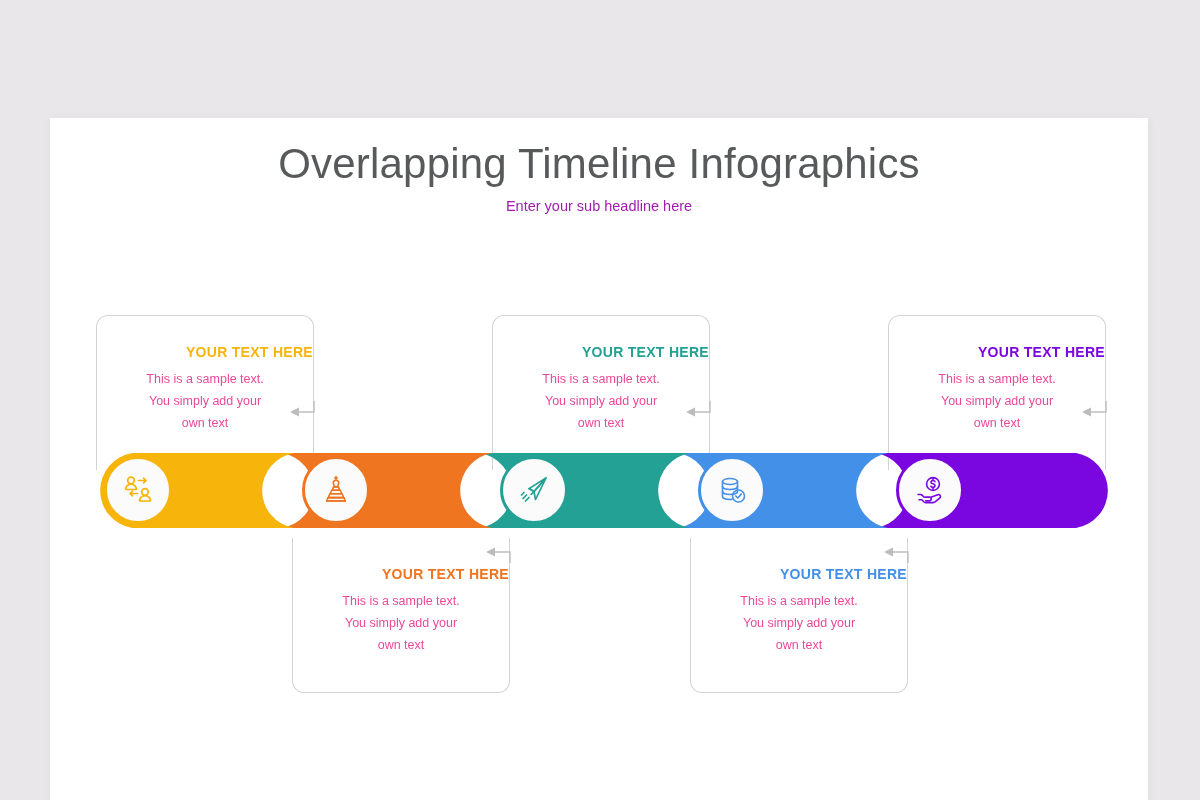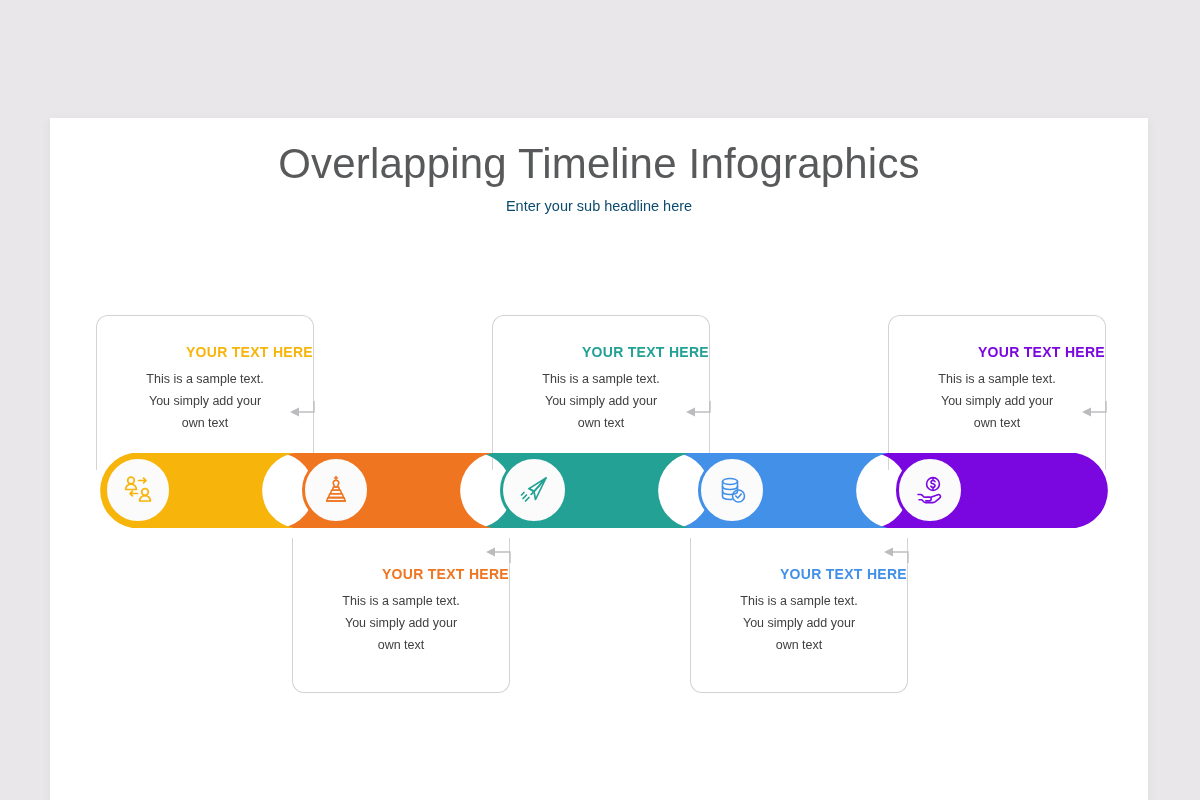--- a/index.html
+++ b/index.html
@@ -18,21 +18,21 @@
   }
   .title{
     position:absolute;left:0;top:22px;width:100%;
     text-align:center;
     font-size:42px;font-weight:400;color:#58595b;
     letter-spacing:.2px;
   }
   .subtitle{
     position:absolute;left:0;top:80px;width:100%;
     text-align:center;
-    font-size:14.5px;color:#0c4a6e;
+    font-size:14.5px;color:#a21caf;
   }
 
   
   .ribbon{position:absolute;left:0;top:0;width:1098px;height:622px;pointer-events:none;}
 
   
   .callout{
     position:absolute;
     width:218px;
     border:1px solid #d3d3d5;
@@ -52,21 +52,21 @@
     padding-top:28px;
   }
   .c-head{
     text-align:right;
     font-size:14px;font-weight:bold;
     letter-spacing:.3px;
     margin:0 0 9px 0;
   }
   .c-body{
     text-align:center;
-    font-size:12.5px;color:#404040;
+    font-size:12.5px;color:#ec4899;
     line-height:1.75;
     padding:0 16px;
   }
   .tail{position:absolute;width:26px;height:22px;pointer-events:none;}
 
   
   .node{
     position:absolute;
     width:68px;height:68px;border-radius:50%;
     background:#fbfbfb;

